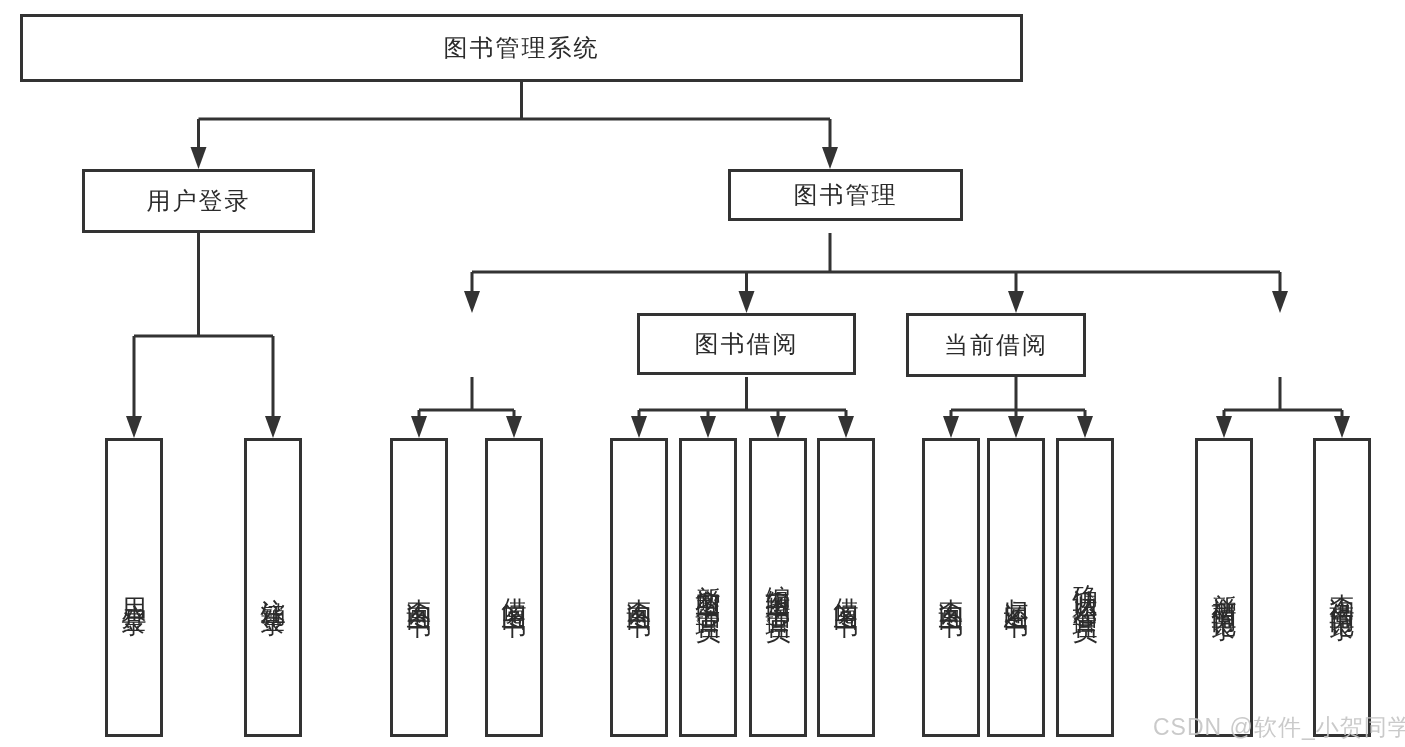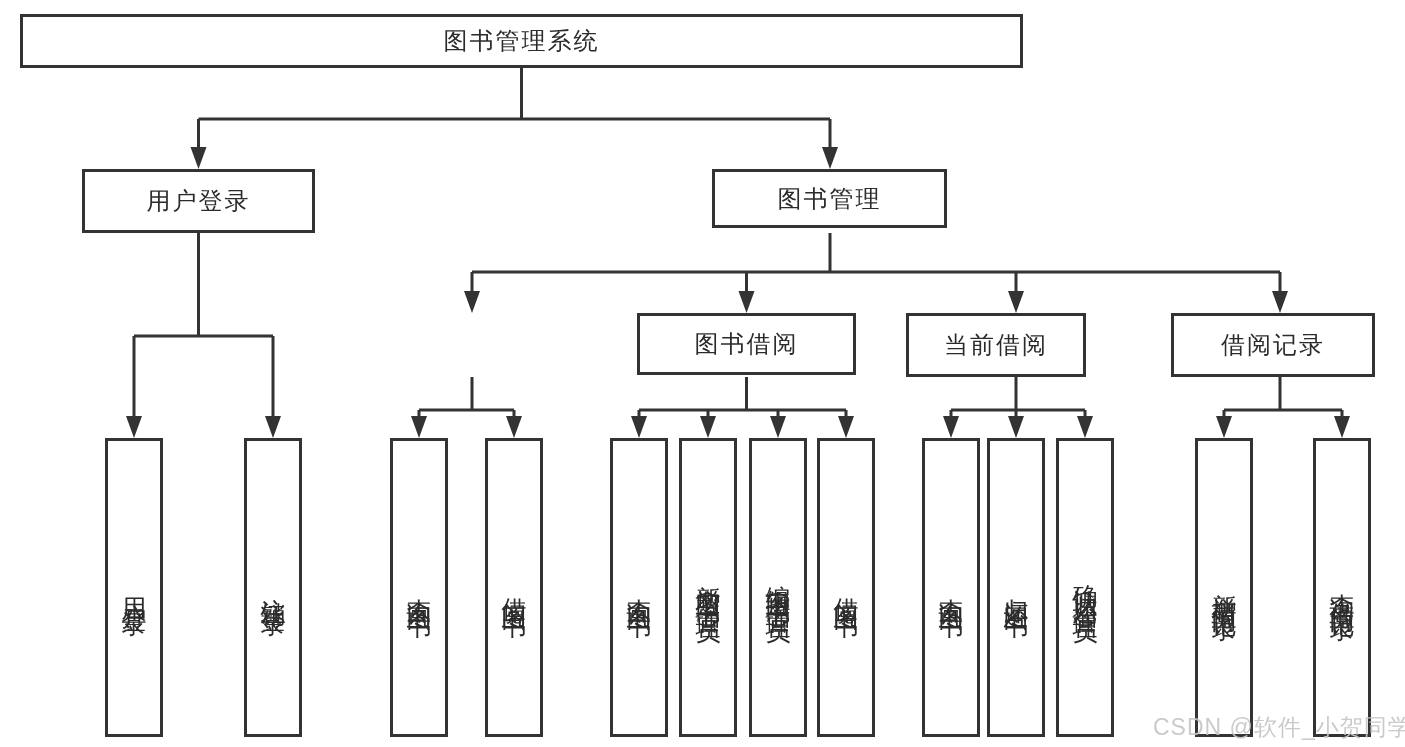--- a/index.html
+++ b/index.html
@@ -93,28 +93,27 @@
       <polygon points="770,416 786,416 778,438"></polygon>
       <polygon points="838,416 854,416 846,438"></polygon>
       <polygon points="943,416 959,416 951,438"></polygon>
       <polygon points="1008,416 1024,416 1016,438"></polygon>
       <polygon points="1077,416 1093,416 1085,438"></polygon>
       <polygon points="1216,416 1232,416 1224,438"></polygon>
       <polygon points="1334,416 1350,416 1342,438"></polygon>
     </g>
   </svg>
 
-  <div class="node" style="left:20px;top:14px;width:1003px;height:54px">图书管理系统</div>
+  <div class="node" style="left:20px;top:14px;width:1003px;height:68px">图书管理系统</div>
 
   <div class="node" style="left:82px;top:169px;width:233px;height:64px">用户登录</div>
-  <div class="node" style="left:712px;top:169px;width:235px;height:59px">图书管理</div>
+  <div class="node" style="left:728px;top:169px;width:235px;height:52px">图书管理</div>
 
   <div class="node" style="left:637px;top:313px;width:219px;height:62px">图书借阅</div>
   <div class="node" style="left:906px;top:313px;width:180px;height:64px">当前借阅</div>
-  <div class="node" style="left:1171px;top:313px;width:204px;height:64px">借阅记录</div>
 
   <div class="node leaf" style="left:105px;top:438px;width:58px;height:299px">用户登录</div>
   <div class="node leaf" style="left:244px;top:438px;width:58px;height:299px">注销登录</div>
 
   <div class="node leaf" style="left:390px;top:438px;width:58px;height:299px">查询图书</div>
   <div class="node leaf" style="left:485px;top:438px;width:58px;height:299px">借阅图书</div>
 
   <div class="node leaf" style="left:610px;top:438px;width:58px;height:299px">查询图书</div>
   <div class="node leaf" style="left:679px;top:438px;width:58px;height:299px">新增图书（管理员）</div>
   <div class="node leaf" style="left:749px;top:438px;width:58px;height:299px">编辑图书（管理员）</div>

